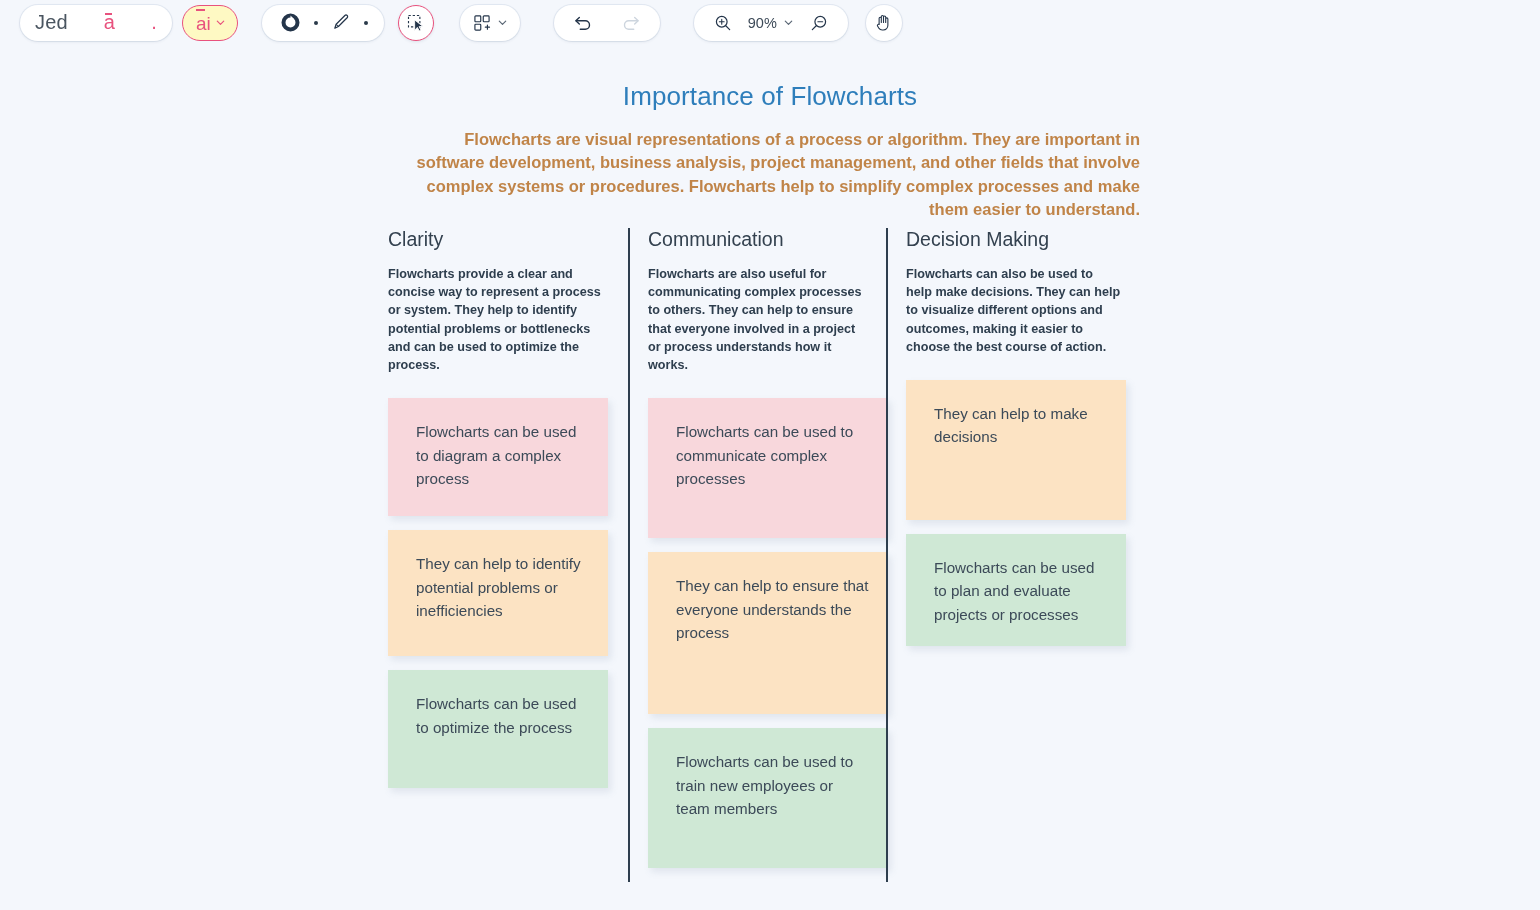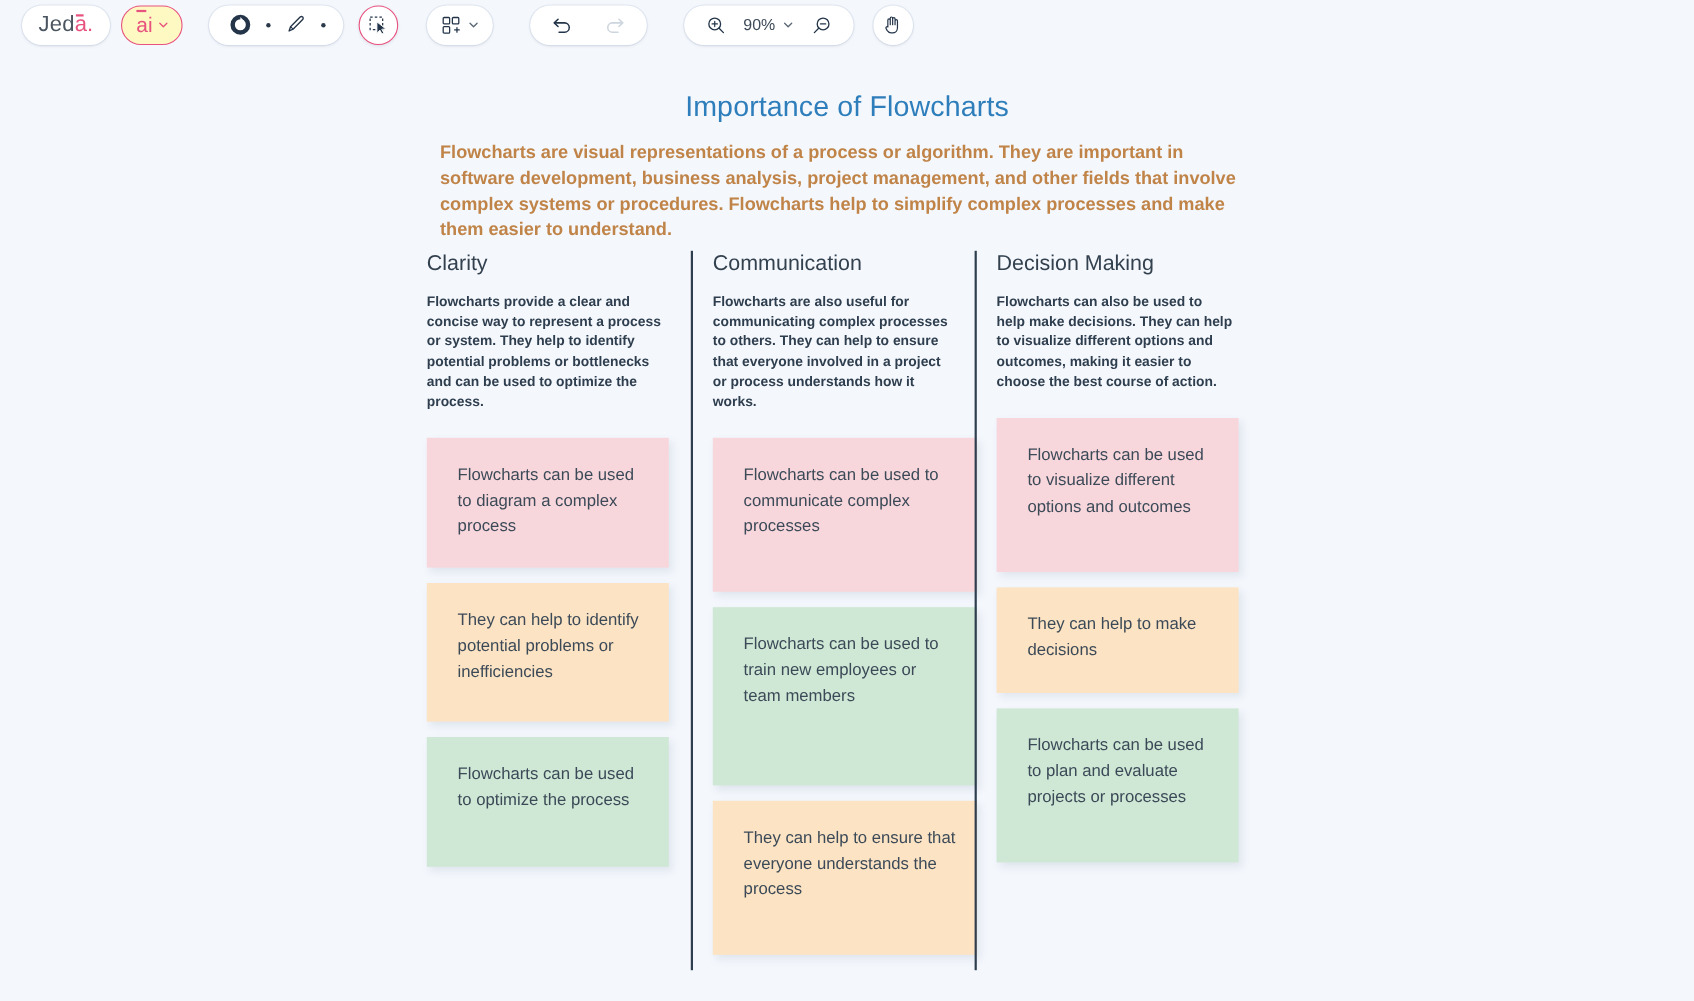--- a/index.html
+++ b/index.html
@@ -36,20 +36,21 @@
 
   .logo-pill {
     margin-left: 20px;
     padding: 0 15px;
     height: 36px;
     display: flex;
     align-items: center;
     justify-content: flex-start;
     font-size: 20px;
     letter-spacing: .2px;
+    gap: 36px;
   }
   .logo-jed { color: #4a5560; font-weight: 400; }
   .logo-a   { color: #e8527e; font-weight: 400; position: relative; }
   .logo-a::after{
     content:"";
     position:absolute;
     left: 1px; right: 3px; top: 2px;
     height: 1.5px;
     background:#e8527e;
   }
@@ -159,21 +160,21 @@
     color: #2e7ebb;
     font-size: 26px;
     font-weight: 400;
     margin-top: 36px;
     letter-spacing: .1px;
   }
 
   #subtitle {
     margin: 16px auto 0 auto;
     width: 740px;
-    text-align: left;
+    text-align: right;
     color: #c08448;
     font-size: 16.5px;
     line-height: 23.3px;
     font-weight: 600;
   }
 
   #columns {
     position: absolute;
     top: 183px;
     left: 0;
@@ -382,30 +383,29 @@
           <div class="card card-orange">They can help to identify potential problems or inefficiencies</div>
           <div class="card card-green">Flowcharts can be used to optimize the process</div>
         </div>
       </div>
 
       <div class="col c2">
         <div class="col-title">Communication</div>
         <div class="col-desc">Flowcharts are also useful for communicating complex processes to others. They can help to ensure that everyone involved in a project or process understands how it works.</div>
         <div class="cards">
           <div class="card card-pink">Flowcharts can be used to communicate complex processes</div>
+          <div class="card card-orange">They can help to ensure that everyone understands the process</div>
           <div class="card card-green">Flowcharts can be used to train new employees or team members</div>
-          <div class="card card-orange">They can help to ensure that everyone understands the process</div>
         </div>
       </div>
 
       <div class="col c3">
         <div class="col-title">Decision Making</div>
         <div class="col-desc">Flowcharts can also be used to help make decisions. They can help to visualize different options and outcomes, making it easier to choose the best course of action.</div>
         <div class="cards">
-          <div class="card card-pink">Flowcharts can be used to visualize different options and outcomes</div>
           <div class="card card-orange">They can help to make decisions</div>
           <div class="card card-green">Flowcharts can be used to plan and evaluate projects or processes</div>
         </div>
       </div>
 
     </div>
   </div>
 </div>
 
 </body></html>

